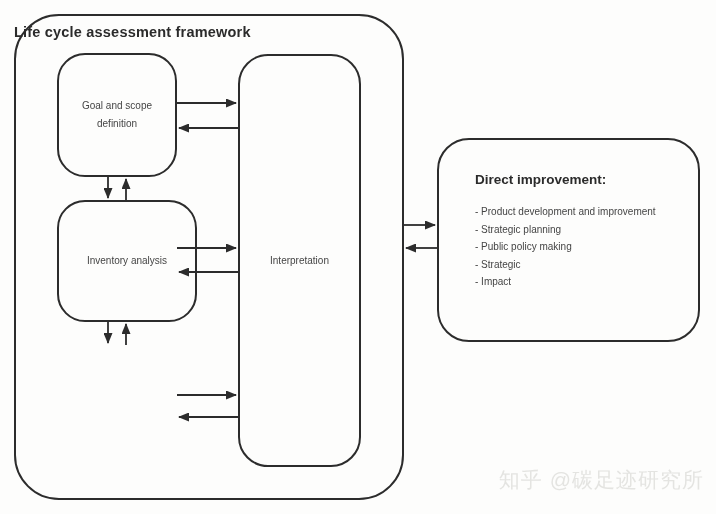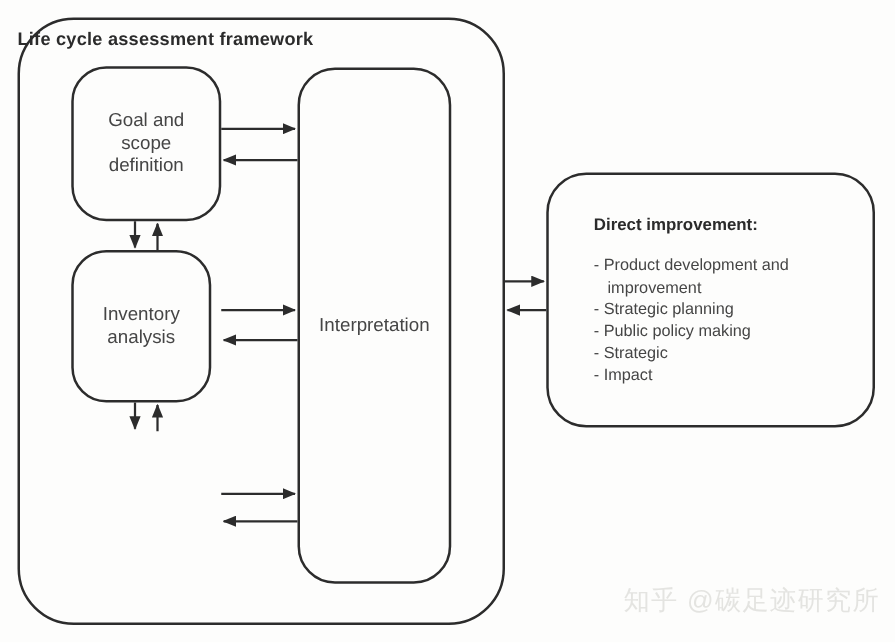--- a/index.html
+++ b/index.html
@@ -43,29 +43,29 @@
     position: absolute;
     border: 2px solid #2c2c2c;
     border-radius: 28px;
     box-sizing: border-box;
     background: #fdfdfc;
     display: flex;
     align-items: center;
     justify-content: center;
     text-align: center;
     color: #454545;
-    font-size: 15px;
+    font-size: 10px;
     line-height: 18px;
   }
   .node .label {
     display: inline-block;
     max-width: 100px;
   }
   .node-goal      { left: 57px;  top: 53px;  width: 120px; height: 124px; }
-  .node-inventory { left: 57px;  top: 200px; width: 112px; height: 122px; }
+  .node-inventory { left: 57px;  top: 200px; width: 140px; height: 122px; }
   .node-impact    { left: 57px;  top: 345px; width: 120px; height: 122px; }
   .node-interpretation {
     left: 238px; top: 54px; width: 123px; height: 413px;
     border-radius: 30px;
     text-align: center;
   }
   
   .apps-box {
     position: absolute;
     left: 437px;
@@ -79,21 +79,21 @@
     padding: 32px 20px 0 36px;
   }
   .apps-title {
     font-size: 13.5px;
     font-weight: bold;
     color: #2b2b2b;
     margin-bottom: 16px;
   }
   .apps-list {
     color: #454545;
-    font-size: 13px;
+    font-size: 10px;
     line-height: 17.5px;
   }
   .apps-item {
     padding-left: 11px;
     text-indent: -11px;
   }
   
   .arrows-layer {
     position: absolute;
     left: 0;

